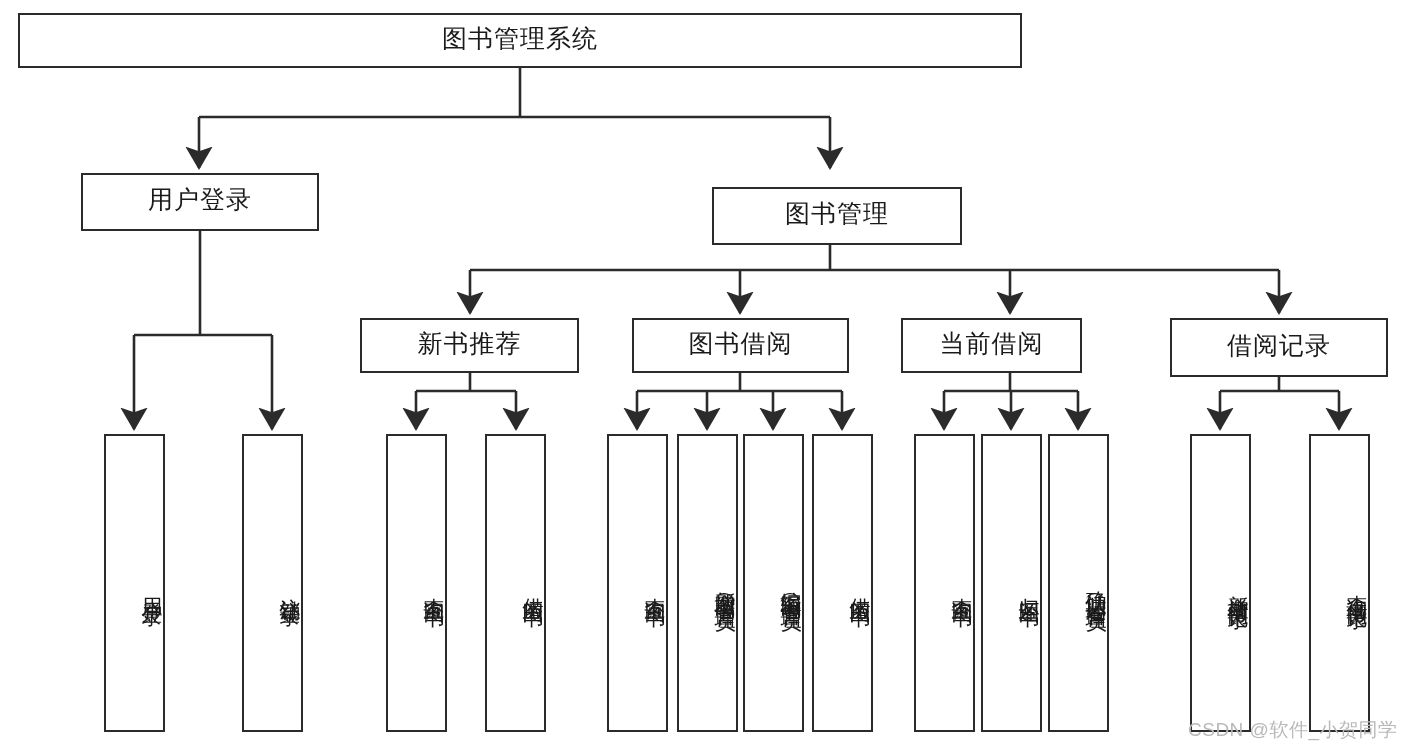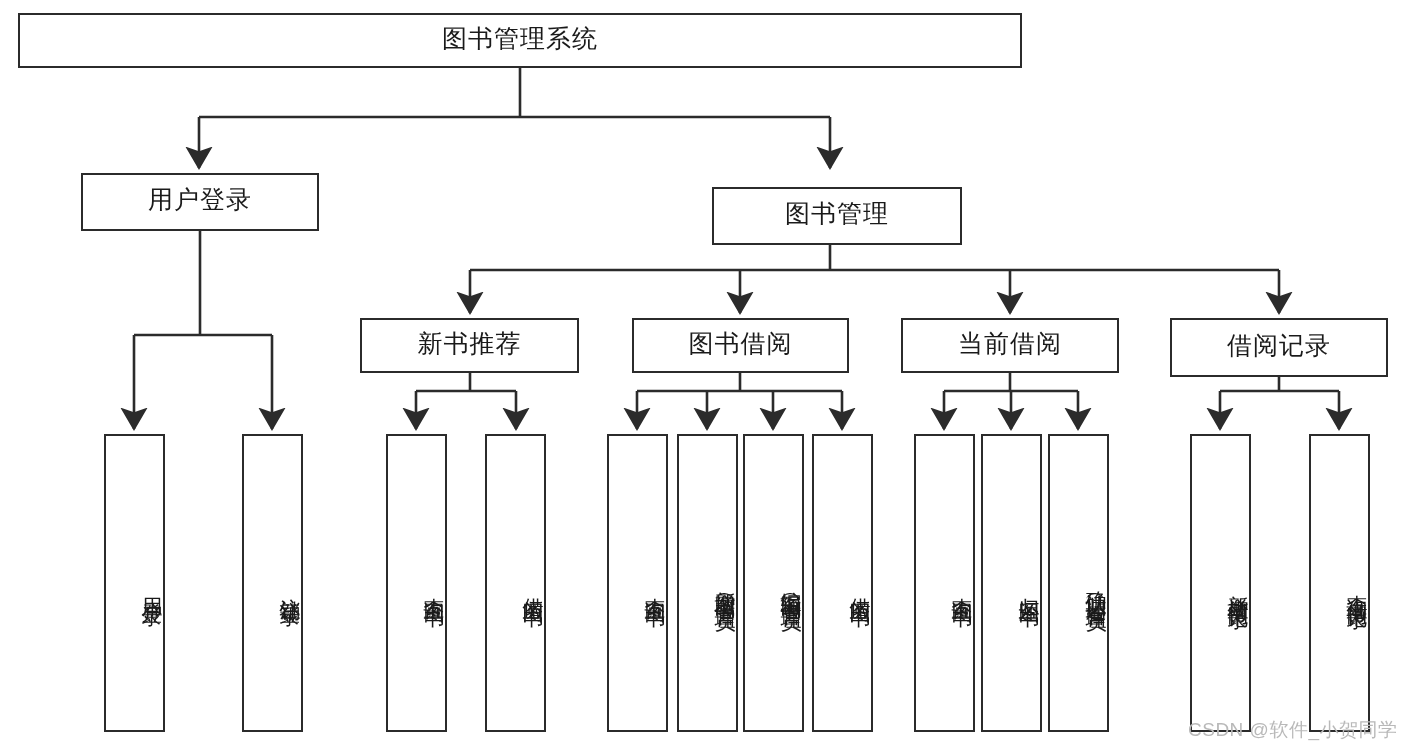--- a/index.html
+++ b/index.html
@@ -135,21 +135,21 @@
   <div class="node horiz" id="node-l2-1" style="left: 712px; top: 187px; width: 250px; height: 58px;">
     <span>图书管理</span>
   </div>
 
   <div class="node horiz" id="node-l3-1" style="left: 632px; top: 318px; width: 217px; height: 55px;">
     <span>图书借阅</span>
   </div>
   <div class="node horiz" id="node-l3-0" style="left: 360px; top: 318px; width: 219px; height: 55px;">
     <span>新书推荐</span>
   </div>
-  <div class="node horiz" id="node-l3-2" style="left: 901px; top: 318px; width: 218px; height: 55px;">
+  <div class="node horiz" id="node-l3-2" style="left: 901px; top: 318px; width: 181px; height: 55px;">
     <span>当前借阅</span>
   </div>
   <div class="node horiz" id="node-l3-3" style="left: 1170px; top: 318px; width: 218px; height: 59px;">
     <span>借阅记录</span>
   </div>
 
   <div class="node vert" id="node-leaf-0" style="left: 104px; top: 434px; width: 61px; height: 298px;">
     <span class="vtext">用户登录</span>
   </div>
   <div class="node vert" id="node-leaf-1" style="left: 242px; top: 434px; width: 61px; height: 298px;">

